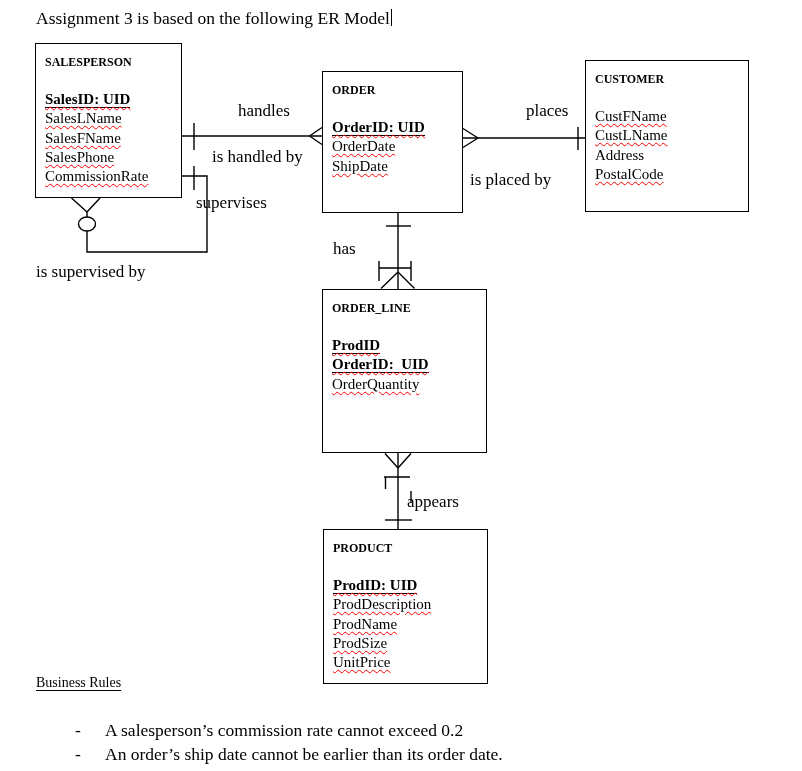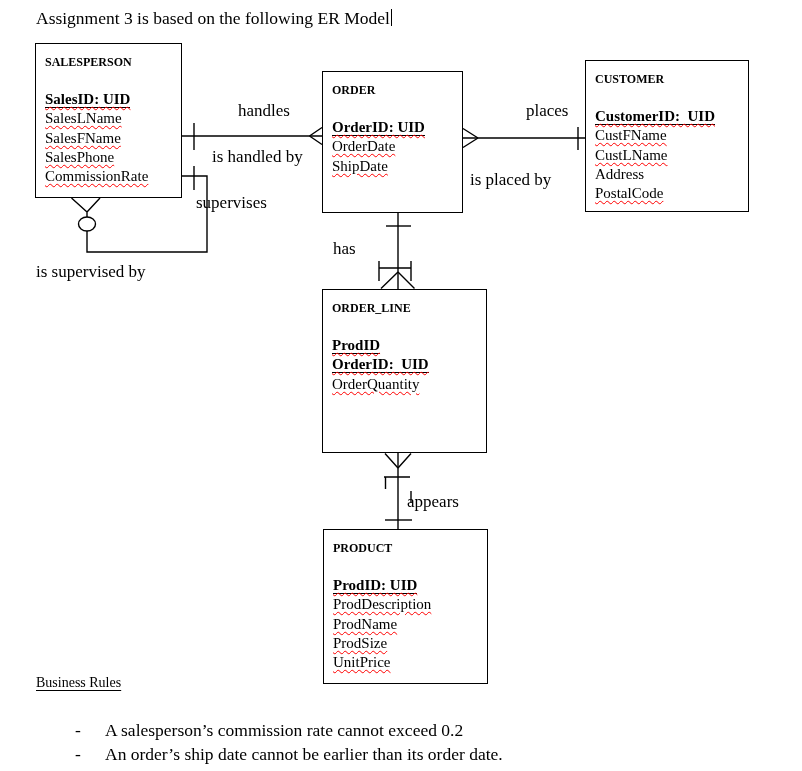--- a/index.html
+++ b/index.html
@@ -92,21 +92,20 @@
 
   <div class="entity" style="left:322px; top:71px; width:141px; height:142px;">
     <div class="ename">ORDER</div>
     <div class="attr"><span class="key wavy">OrderID: UID</span></div>
     <div class="attr"><span class="wavy">OrderDate</span></div>
     <div class="attr"><span class="wavy">ShipDate</span></div>
   </div>
 
   <div class="entity" style="left:585px; top:60px; width:164px; height:152px;">
     <div class="ename">CUSTOMER</div>
-    <div class="attr"><span class="key wavy">CustomerID:  UID</span></div>
     <div class="attr"><span class="wavy">CustFName</span></div>
     <div class="attr"><span class="wavy">CustLName</span></div>
     <div class="attr"><span>Address</span></div>
     <div class="attr"><span class="wavy">PostalCode</span></div>
   </div>
 
   <div class="entity" style="left:322px; top:289px; width:165px; height:164px;">
     <div class="ename">ORDER_LINE</div>
     <div class="attr"><span class="key wavy">ProdID</span></div>
     <div class="attr"><span class="key wavy">OrderID:  UID</span></div>

